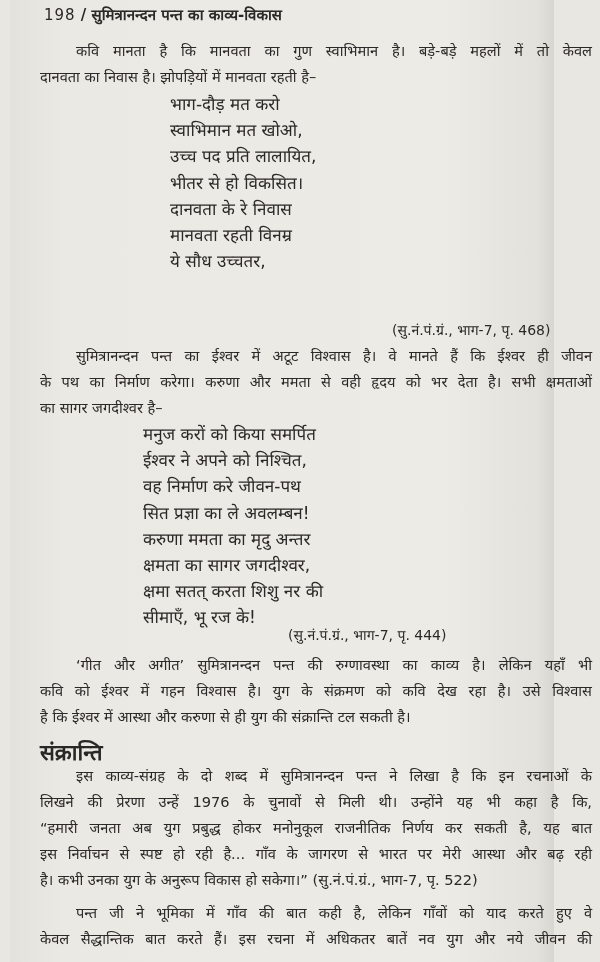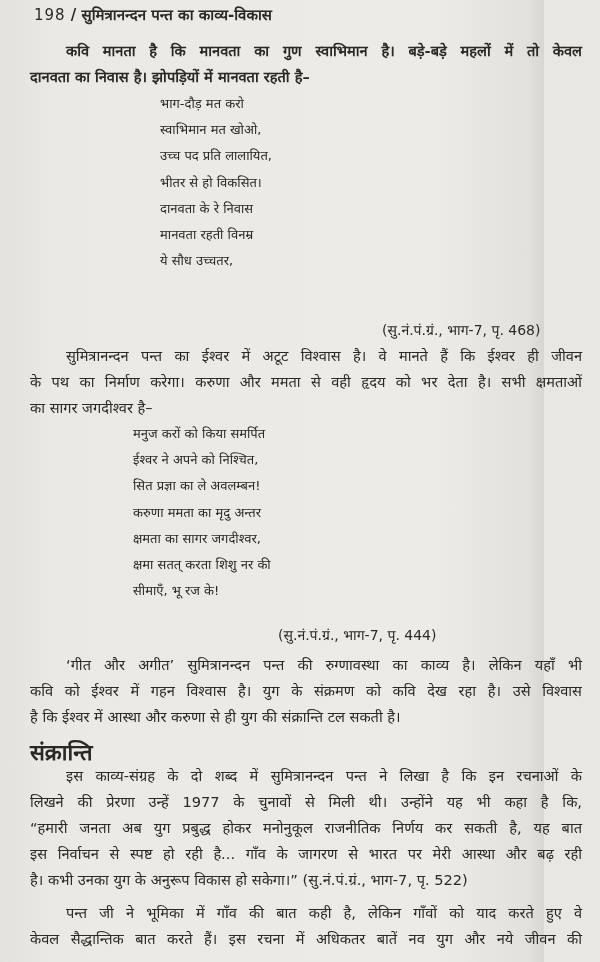--- a/index.html
+++ b/index.html
@@ -10,21 +10,21 @@
       width: 600px;
       height: 962px;
       background: #e9e7e2;
       overflow: hidden;
       position: relative;
       font-family: "DejaVu Sans", "Liberation Sans", sans-serif;
       color: #2a2826;
     }
     .page {
       position: absolute;
-      left: 0;
+      left: 10px;
       top: 0;
       width: 544px;
       height: 962px;
       background: linear-gradient(90deg, #e4e2dd 0%, #ebe9e4 10%, #ecebe6 80%, #e3e1dc 97%, #d8d6d0 100%);
     }
     .running-head {
       position: absolute;
       left: 34px;
       top: 4px;
       font-size: 15px;
@@ -50,21 +50,21 @@
       white-space: nowrap;
       text-align: justify;
       text-align-last: justify;
     }
     .line.last {
       text-align-last: left;
     }
     .line.indent { padding-left: 36px; }
     .verse {
       position: absolute;
-      font-size: 13px;
+      font-size: 17px;
       line-height: 26.2px;
       color: #2b2927;
       white-space: nowrap;
     }
     .verse .vline { display: block; }
     .cite {
       position: absolute;
       font-size: 14px;
       white-space: nowrap;
       color: #2b2927;
@@ -79,21 +79,21 @@
   </style>
 </head>
 <body>
 
 <div class="page">
 
   <div class="running-head">
     <span class="pagenum">198</span><span> / </span><span>सुमित्रानन्दन पन्त का काव्य-विकास</span>
   </div>
 
-  <div class="block" style="top:38px;font-weight:bold;">
+  <div class="block" style="top:38px;">
     <span class="line indent">कवि मानता है कि मानवता का गुण स्वाभिमान है। बड़े-बड़े महलों में तो केवल</span>
     <span class="line last">दानवता का निवास है। झोपड़ियों में मानवता रहती है–</span>
   </div>
 
   <div class="verse" style="left:160px; top:91px;">
     <span class="vline">भाग-दौड़ मत करो</span>
     <span class="vline">स्वाभिमान मत खोओ,</span>
     <span class="vline">उच्च पद प्रति लालायित,</span>
     <span class="vline">भीतर से हो विकसित।</span>
     <span class="vline">दानवता के रे निवास</span>
@@ -104,39 +104,40 @@
 
   <div class="block" style="top:343px;">
     <span class="line indent">सुमित्रानन्दन पन्त का ईश्वर में अटूट विश्वास है। वे मानते हैं कि ईश्वर ही जीवन</span>
     <span class="line">के पथ का निर्माण करेगा। करुणा और ममता से वही हृदय को भर देता है। सभी क्षमताओं</span>
     <span class="line last">का सागर जगदीश्वर है–</span>
   </div>
 
   <div class="verse" style="left:133px; top:421px;">
     <span class="vline">मनुज करों को किया समर्पित</span>
     <span class="vline">ईश्वर ने अपने को निश्चित,</span>
+    <span class="vline">वह निर्माण करे जीवन-पथ</span>
     <span class="vline">सित प्रज्ञा का ले अवलम्बन!</span>
     <span class="vline">करुणा ममता का मृदु अन्तर</span>
     <span class="vline">क्षमता का सागर जगदीश्वर,</span>
     <span class="vline">क्षमा सतत् करता शिशु नर की</span>
     <span class="vline">सीमाएँ, भू रज के!</span>
   </div>
   <div class="cite" style="left:278px; top:625px;">(सु.नं.पं.ग्रं., भाग-7, पृ. 444)</div>
 
   <div class="block" style="top:652px;">
     <span class="line indent">‘गीत और अगीत’ सुमित्रानन्दन पन्त की रुग्णावस्था का काव्य है। लेकिन यहाँ भी</span>
     <span class="line">कवि को ईश्वर में गहन विश्वास है। युग के संक्रमण को कवि देख रहा है। उसे विश्वास</span>
     <span class="line last">है कि ईश्वर में आस्था और करुणा से ही युग की संक्रान्ति टल सकती है।</span>
   </div>
 
   <div class="section-heading" style="top:736px;">संक्रान्ति</div>
 
   <div class="block" style="top:763px;">
     <span class="line indent">इस काव्य-संग्रह के दो शब्द में सुमित्रानन्दन पन्त ने लिखा है कि इन रचनाओं के</span>
-    <span class="line">लिखने की प्रेरणा उन्हें 1977 के चुनावों से मिली थी। उन्होंने यह भी कहा है कि,</span>
+    <span class="line">लिखने की प्रेरणा उन्हें 1976 के चुनावों से मिली थी। उन्होंने यह भी कहा है कि,</span>
     <span class="line">“हमारी जनता अब युग प्रबुद्ध होकर मनोनुकूल राजनीतिक निर्णय कर सकती है, यह बात</span>
     <span class="line">इस निर्वाचन से स्पष्ट हो रही है... गाँव के जागरण से भारत पर मेरी आस्था और बढ़ रही</span>
     <span class="line last">है। कभी उनका युग के अनुरूप विकास हो सकेगा।” (सु.नं.पं.ग्रं., भाग-7, पृ. 522)</span>
   </div>
 
   <div class="block" style="top:900px;">
     <span class="line indent">पन्त जी ने भूमिका में गाँव की बात कही है, लेकिन गाँवों को याद करते हुए वे</span>
     <span class="line">केवल सैद्धान्तिक बात करते हैं। इस रचना में अधिकतर बातें नव युग और नये जीवन की</span>
   </div>
 

